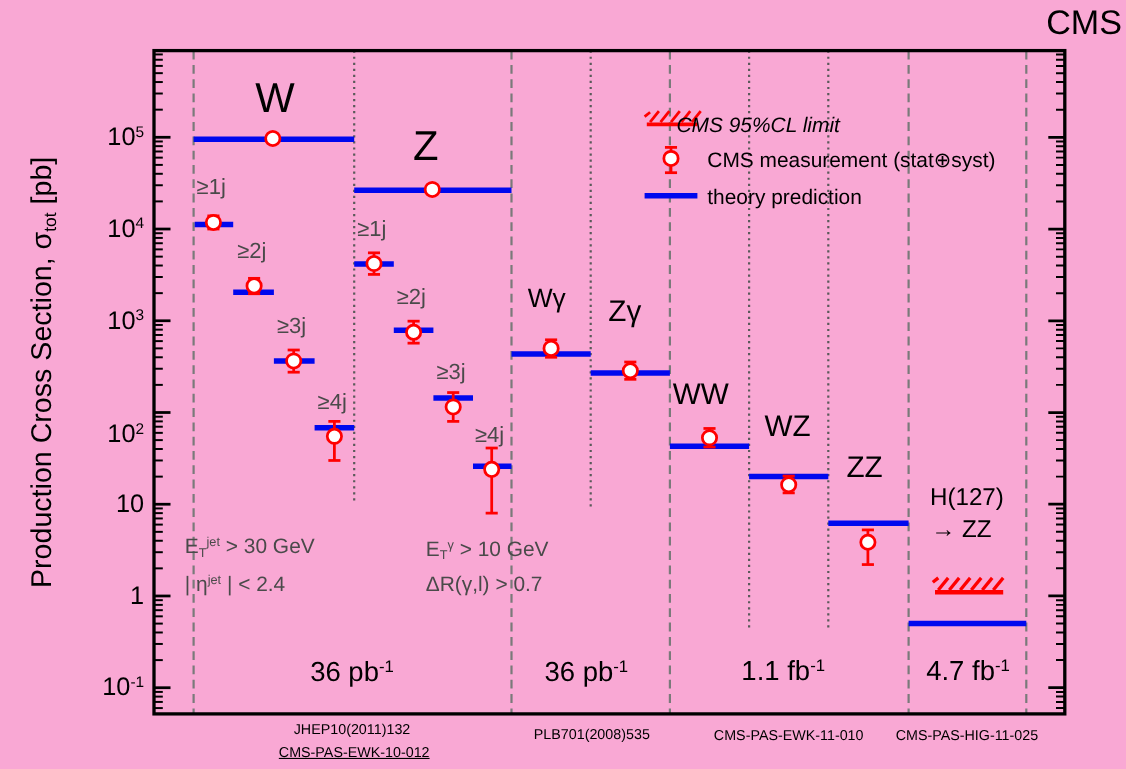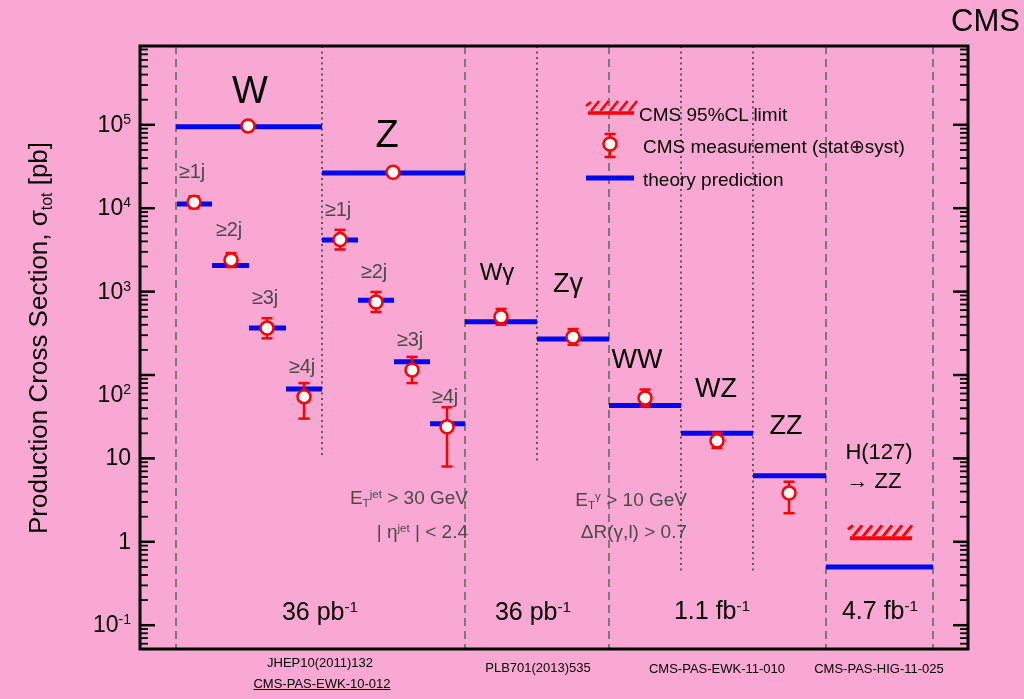--- a/index.html
+++ b/index.html
@@ -7,21 +7,21 @@
          font-family:"Liberation Sans",sans-serif;color:#000;padding-left:48px;}
   .stage svg{position:absolute;left:0;top:0;}
   .t{position:absolute;white-space:nowrap;line-height:1.15;}
   #title{font-size:31px;top:3px;right:52px;}
   .ylabel{left:-260px;top:322px;width:600px;text-align:center;font-size:26px;
           transform:rotate(-90deg);}
   .ytick{position:absolute;left:0;width:131px;text-align:right;font-size:23px;white-space:nowrap;}
   .sup{font-size:61%;vertical-align:0.55em;}
   .sub{font-size:61%;vertical-align:-0.3em;}
   .legtext{font-size:19px;}
-  .cut{font-size:19px;color:#4a4a4a;width:300px;text-align:right;}
+  .cut{font-size:19px;color:#4a4a4a;width:300px;text-align:left;}
   .lumi{font-size:25px;width:220px;text-align:center;}
   .ref{font-size:13px;width:280px;text-align:center;}
   .plab{position:absolute;white-space:nowrap;transform:translate(-50%,-50%);}
   .jlab{position:absolute;white-space:nowrap;transform:translate(-50%,-50%);
         font-size:20px;color:#4a4a4a;}
 </style>
 </head>
 <body>
 
 <div class="stage">
@@ -314,37 +314,37 @@
   <div id="ytick-host">
       <div class="ytick" style="top: 110.8px;"><span>10</span><span class="sup">5</span></div>
       <div class="ytick" style="top: 194.2px;"><span>10</span><span class="sup">4</span></div>
       <div class="ytick" style="top: 277.6px;"><span>10</span><span class="sup">3</span></div>
       <div class="ytick" style="top: 361px; margin-top: 20px;"><span>10</span><span class="sup">2</span></div>
       <div class="ytick" style="top: 444.4px;"><span>10</span></div>
       <div class="ytick" style="top: 527.8px;"><span>1</span></div>
       <div class="ytick" style="top: 611.2px;"><span>10</span><span class="sup">-1</span></div>
     </div>
 
-  <div class="t legtext" style="left:639px;top:104px;">CMS 95%CL limit</div>
+  <div class="t legtext" style="left:615px;top:104px;font-style:italic;">CMS 95%CL limit</div>
   <div class="t legtext" style="left:643px;top:136px;">CMS measurement (stat⊕syst)</div>
   <div class="t legtext" style="left:643px;top:169px;">theory prediction</div>
 
   <div class="t cut" style="left:168px;top:487px;"><span>E</span><span class="sub">T</span><span class="sup">jet</span><span> &gt; 30 GeV</span></div>
   <div class="t cut" style="left:168px;top:521px;"><span>| η</span><span class="sup">jet</span><span> | &lt; 2.4</span></div>
   <div class="t cut" style="left:387px;top:489px;"><span>E</span><span class="sub">T</span><span class="sup">γ</span><span> &gt; 10 GeV</span></div>
   <div class="t cut" style="left:387px;top:521px;"><span>ΔR(γ,l) &gt; 0.7</span></div>
 
   <div class="t lumi" style="left:210px;top:597px;"><span>36 pb</span><span class="sup">-1</span></div>
   <div class="t lumi" style="left:423px;top:597px;"><span>36 pb</span><span class="sup">-1</span></div>
   <div class="t lumi" style="left:602px;top:596px;"><span>1.1 fb</span><span class="sup">-1</span></div>
   <div class="t lumi" style="left:770px;top:596px;"><span>4.7 fb</span><span class="sup">-1</span></div>
 
   <div class="t ref" style="left:180px;top:656px;">JHEP10(2011)132</div>
   <div class="t ref" style="left:182px;top:677px;text-decoration:underline;">CMS-PAS-EWK-10-012</div>
-  <div class="t ref" style="left:398px;top:661px;">PLB701(2013)535</div>
+  <div class="t ref" style="left:398px;top:661px;">PLB701(2008)535</div>
   <div class="t ref" style="left:577px;top:662px;">CMS-PAS-EWK-11-010</div>
   <div class="t ref" style="left:739px;top:662px;">CMS-PAS-HIG-11-025</div>
 
   <div id="labels-host">
       <div class="plab" style="left: 250px; top: 90px; font-size: 38px;">W</div>
       <div class="jlab" style="left: 192px; top: 171.205px;">≥1j</div>
       <div class="jlab" style="left: 229px; top: 228.89px;">≥2j</div>
       <div class="jlab" style="left: 265px; top: 297.105px;">≥3j</div>
       <div class="jlab" style="left: 302px; top: 365.654px;">≥4j</div>
       <div class="plab" style="left: 387px; top: 134px; font-size: 38px;">Z</div>

